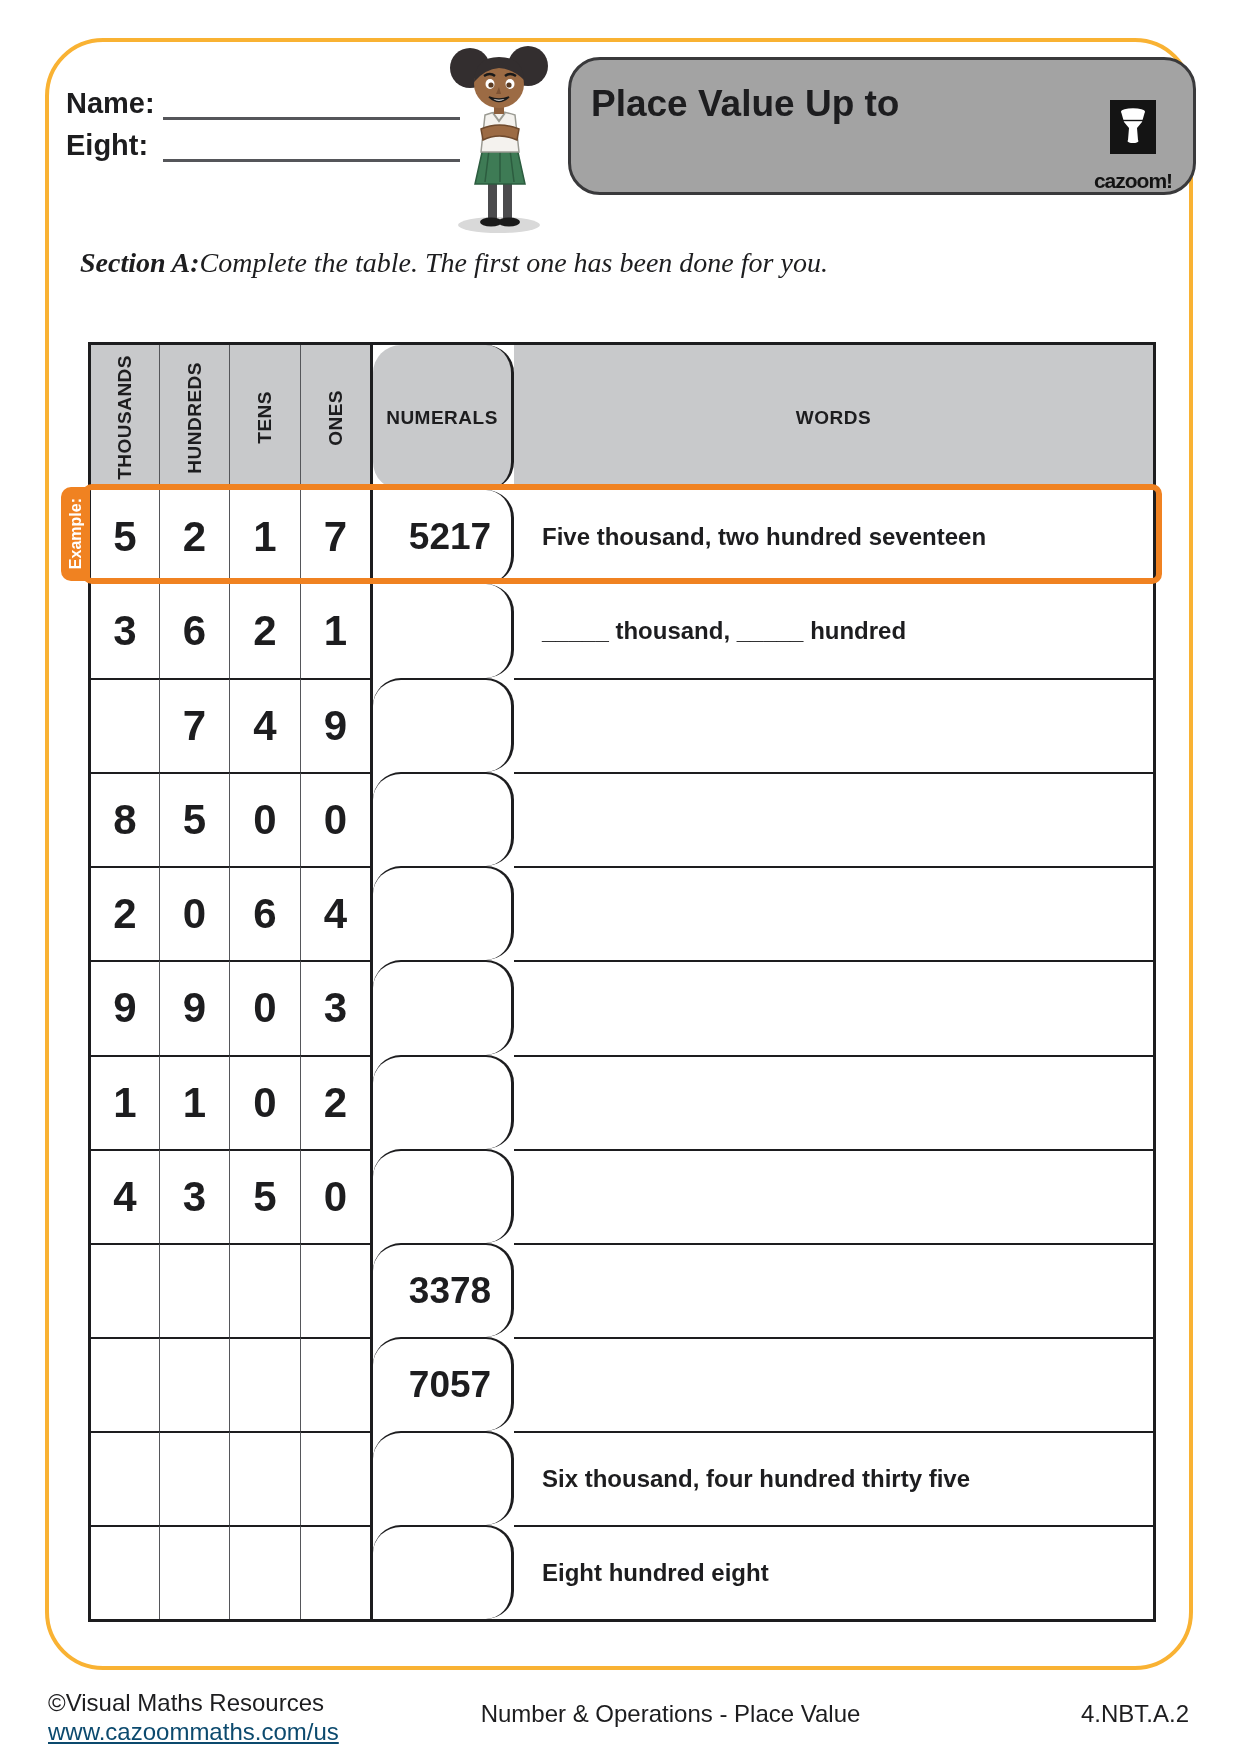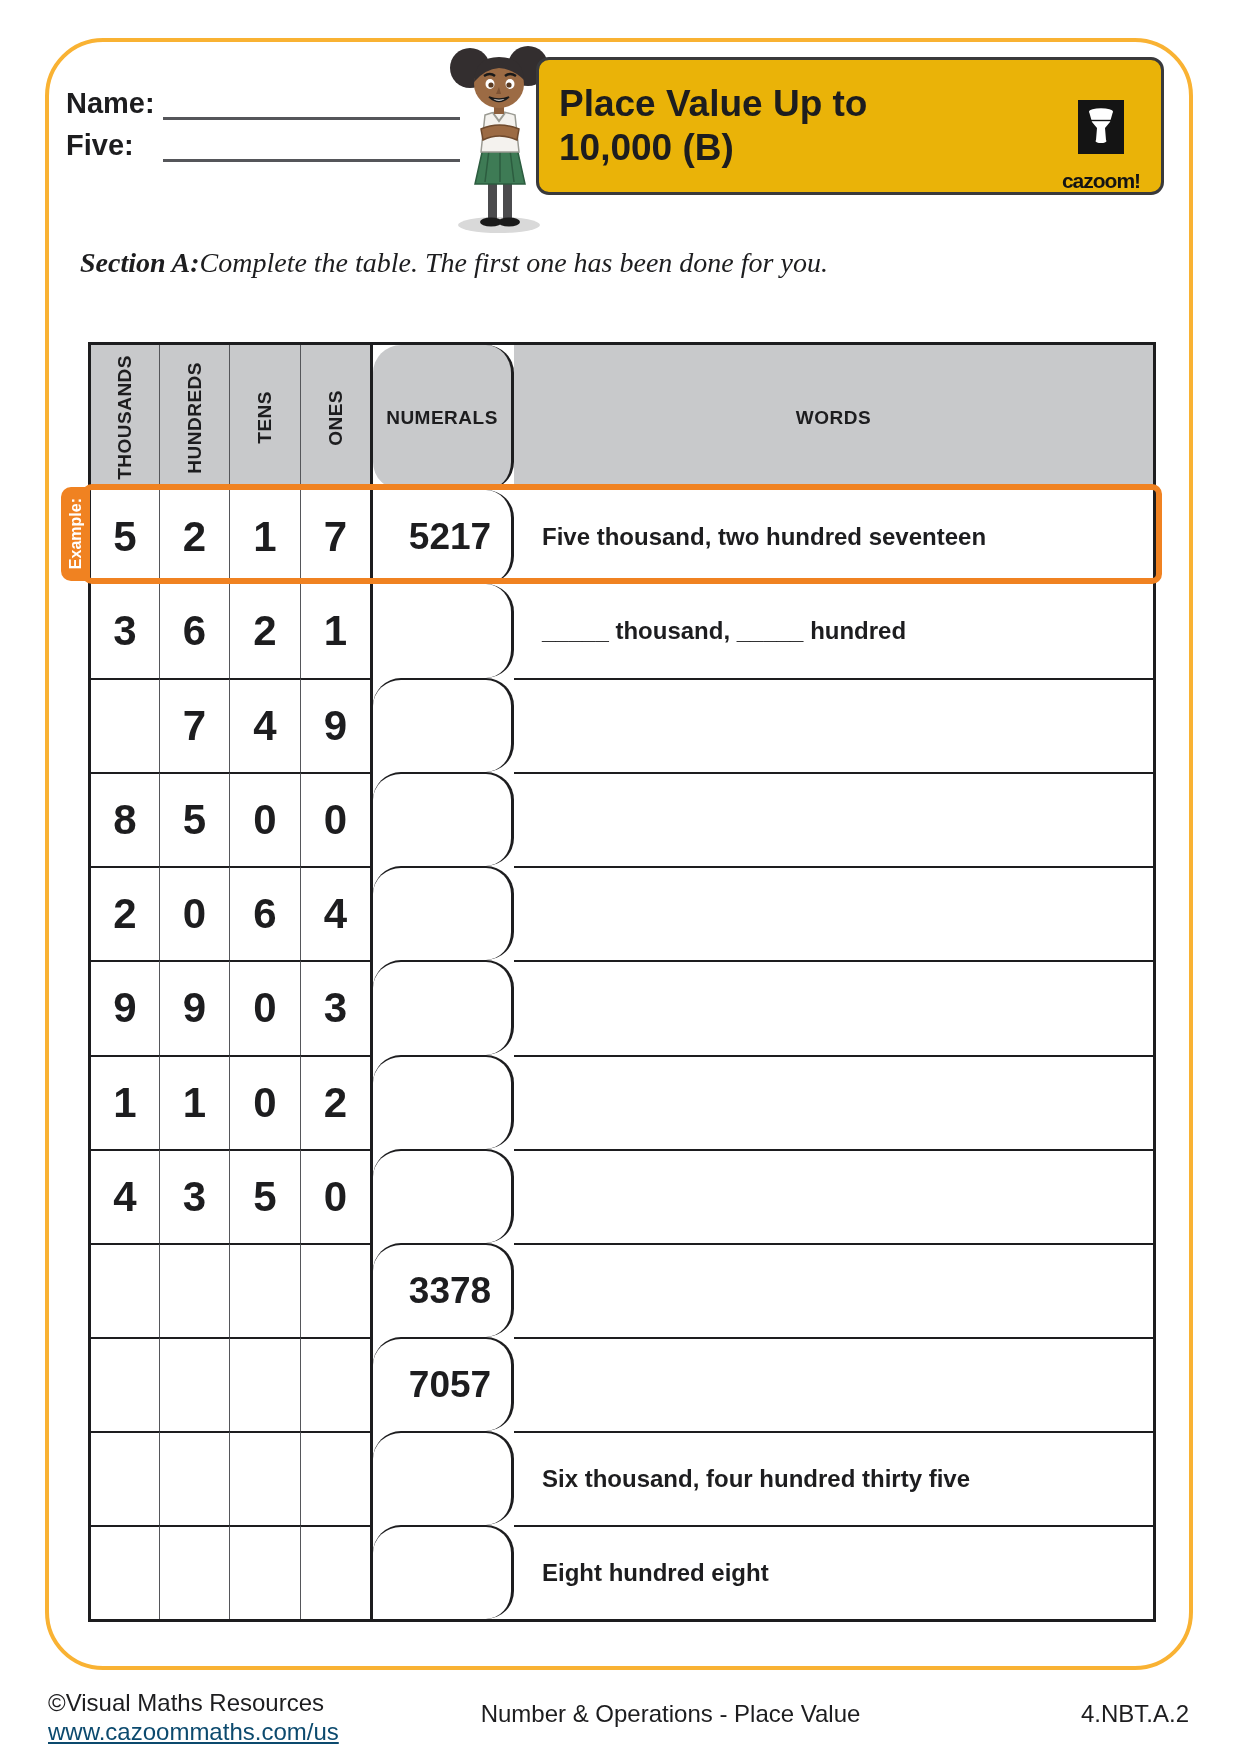--- a/index.html
+++ b/index.html
@@ -13,22 +13,22 @@
   }
   
   .namedate{position:absolute;left:66px;top:78px;}
   .field-row{display:flex;align-items:flex-end;height:42px;}
   .field-label{font-weight:bold;font-size:29px;width:97px;}
   .field-line{width:297px;height:34px;border-bottom:3px solid #55565A;}
   
   .character{position:absolute;left:446px;top:42px;}
   
   .title-box{
-    position:absolute;left:536px;top:57px;width:628px;height:138px;
-    background:#eab308;border:3px solid #39393B;border-radius:13px;box-sizing:border-box;
+    position:absolute;left:568px;top:57px;width:628px;height:138px;
+    background:#a3a3a3;border:3px solid #39393B;border-radius:32px;box-sizing:border-box;
   }
   .title-text{position:absolute;left:20px;top:22px;font-weight:bold;font-size:37px;line-height:1.2;}
   .logo{position:absolute;right:14px;top:40px;width:92px;text-align:center;}
   .logo-mark{width:46px;height:54px;background:#141414;margin:0 auto;display:flex;align-items:center;justify-content:center;}
   .logo-text{font-family:Liberation Sans, sans-serif;font-weight:bold;font-size:21px;margin-top:15px;color:#141414;letter-spacing:-1px;}
   
   .section-heading{position:absolute;left:80px;top:247px;font-family:"Liberation Serif", serif;font-style:italic;font-size:28px;white-space:nowrap;}
   .section-label{font-weight:bold;}
   
   .pv-table{
@@ -68,21 +68,21 @@
 <body>
 
 <div class="page-border"></div>
 
 <div class="namedate">
   <div class="field-row">
     <span class="field-label">Name:</span>
     <span class="field-line"></span>
   </div>
   <div class="field-row">
-    <span class="field-label">Five:</span>
+    <span class="field-label">Eight:</span>
     <span class="field-line"></span>
   </div>
 </div>
 
 <div class="character">
   <svg width="106" height="192" viewBox="0 0 106 192">
     <ellipse cx="53" cy="183" rx="41" ry="8" fill="#d9d9d9"></ellipse>
     <rect x="42" y="135" width="9" height="42" fill="#4b4b4d"></rect>
     <rect x="57" y="135" width="9" height="42" fill="#4b4b4d"></rect>
     <ellipse cx="45" cy="180" rx="11" ry="4.5" fill="#1a1a1a"></ellipse>
@@ -104,21 +104,20 @@
     <path d="M38 34 Q44 30 49 34" stroke="#1a1a1a" stroke-width="2.4" fill="none"></path>
     <path d="M59 34 Q64 30 70 34" stroke="#1a1a1a" stroke-width="2.4" fill="none"></path>
     <path d="M53 45 L50 52 L55 52 Z" fill="#7d5233"></path>
     <path d="M43 55 Q53 64 63 55 Q53 59 43 55 Z" fill="#fff" stroke="#1a1a1a" stroke-width="1.6"></path>
   </svg>
 </div>
 
 <div class="title-box">
   <div class="title-text">
     <div>Place Value Up to</div>
-    <div>10,000 (B)</div>
   </div>
   <div class="logo">
     <div class="logo-mark">
       <svg width="32" height="40" viewBox="0 0 32 40">
         <ellipse cx="16" cy="4.5" rx="12" ry="3.2" fill="#fff"></ellipse>
         <path d="M4 4.5 L28 4.5 L25 15 L20 21 L21 33 Q16 36 11 33 L12 21 L7 15 Z" fill="#fff"></path>
         <path d="M6 13.5 H26" stroke="#141414" stroke-width="1.4"></path>
         <ellipse cx="16" cy="34" rx="5.5" ry="2" fill="#fff"></ellipse>
       </svg>
     </div>

